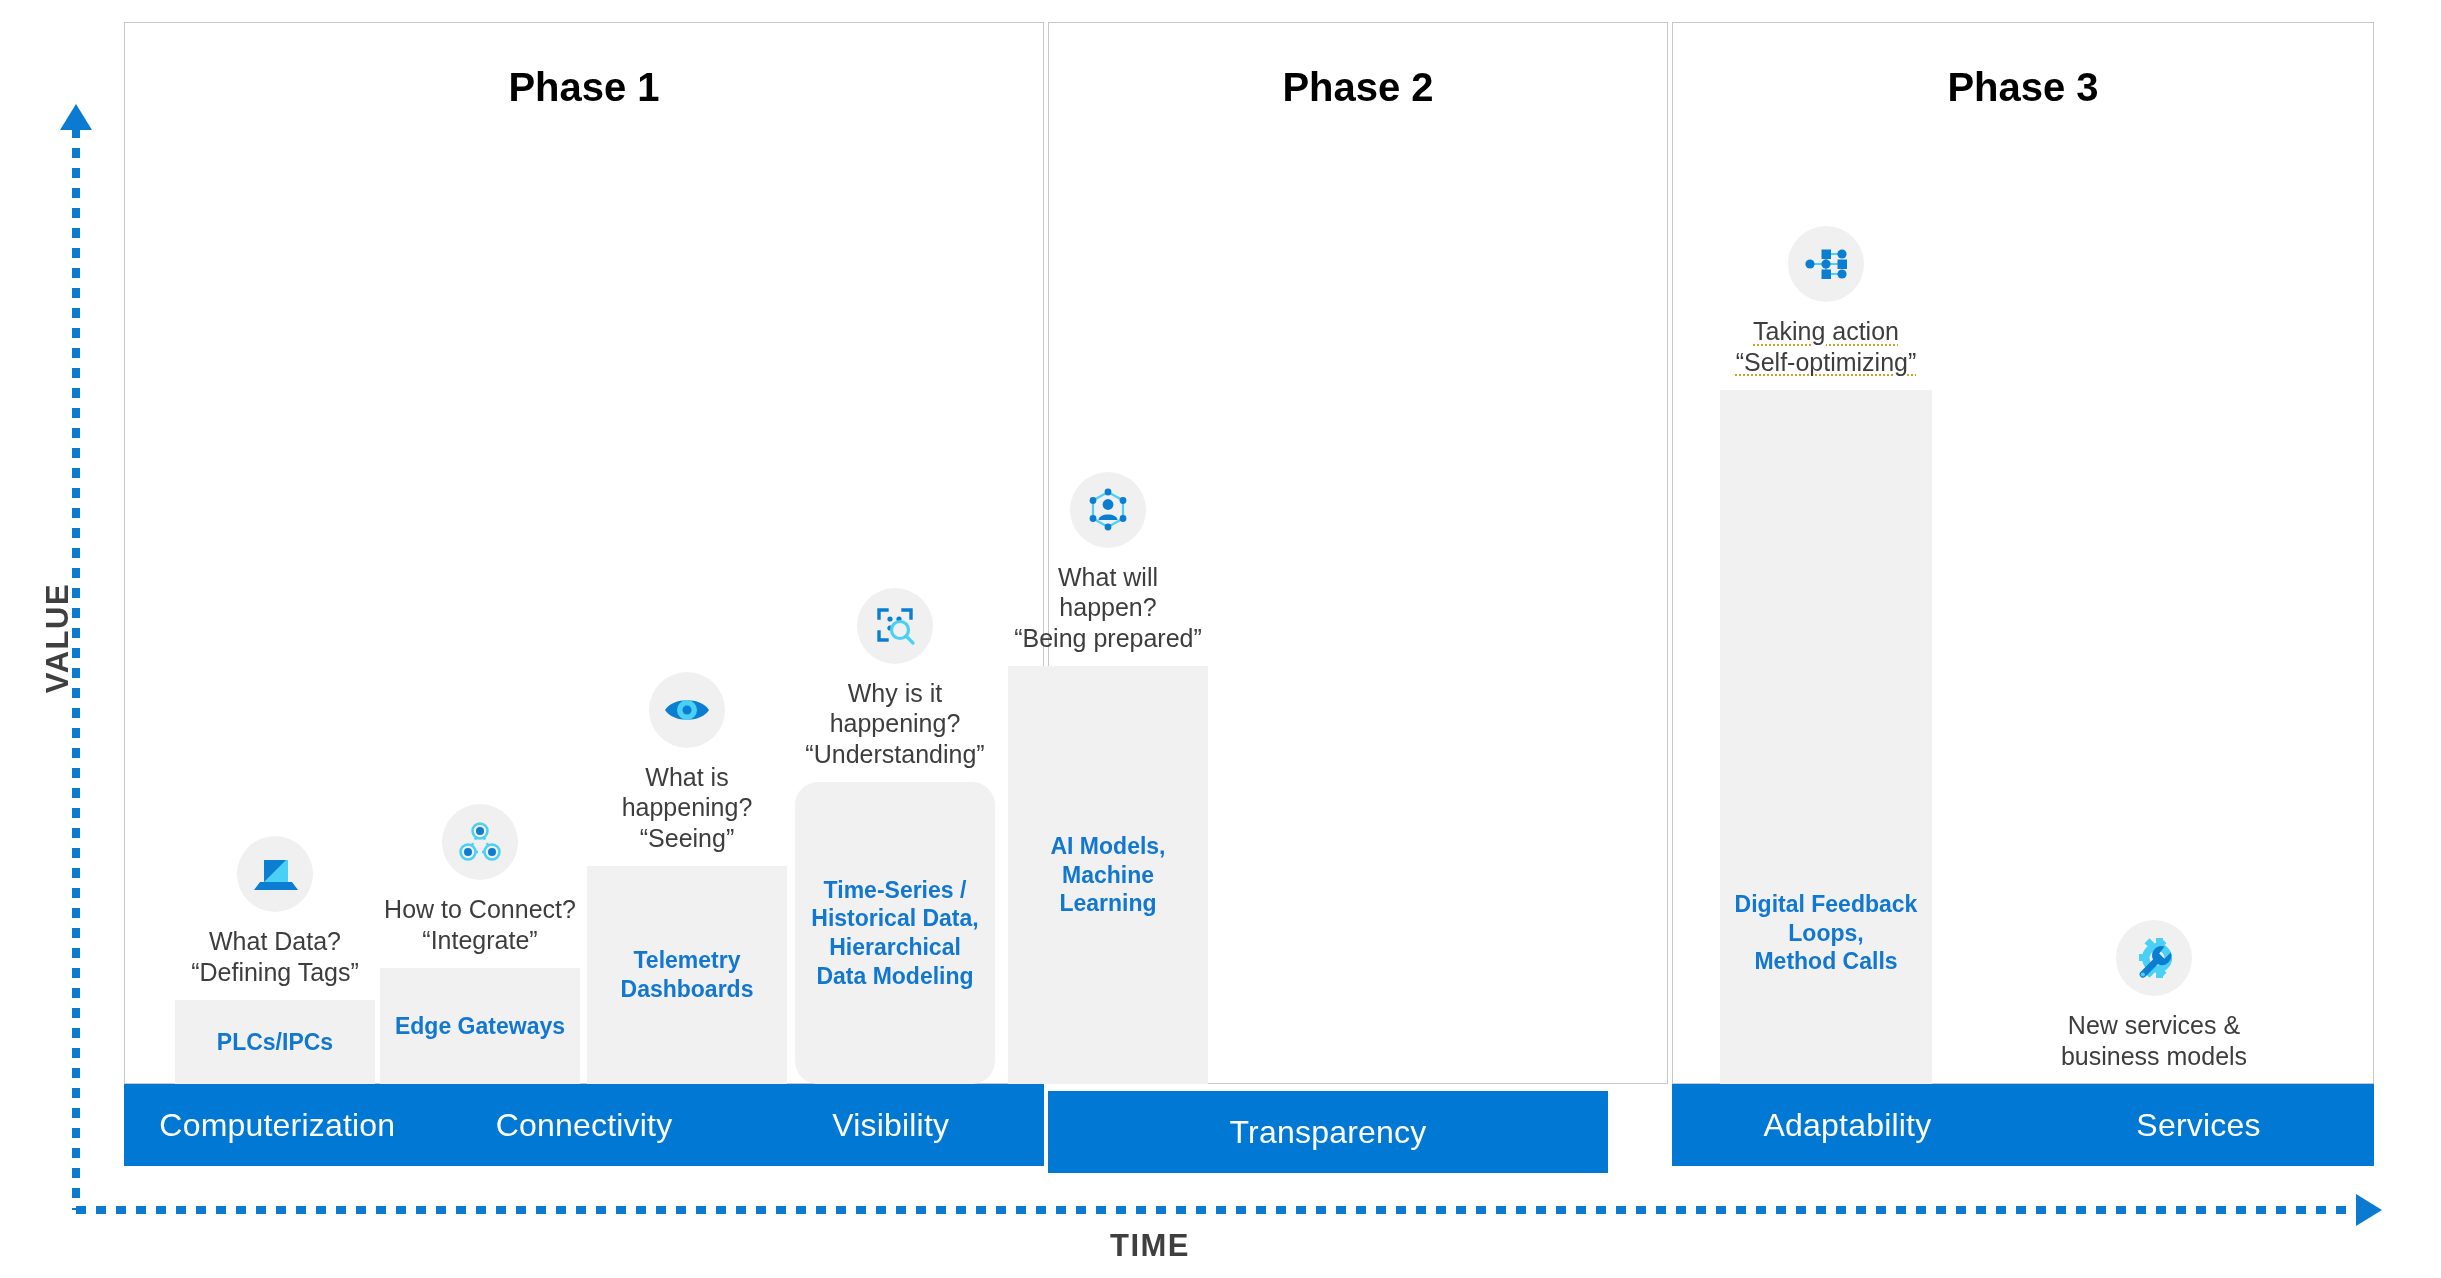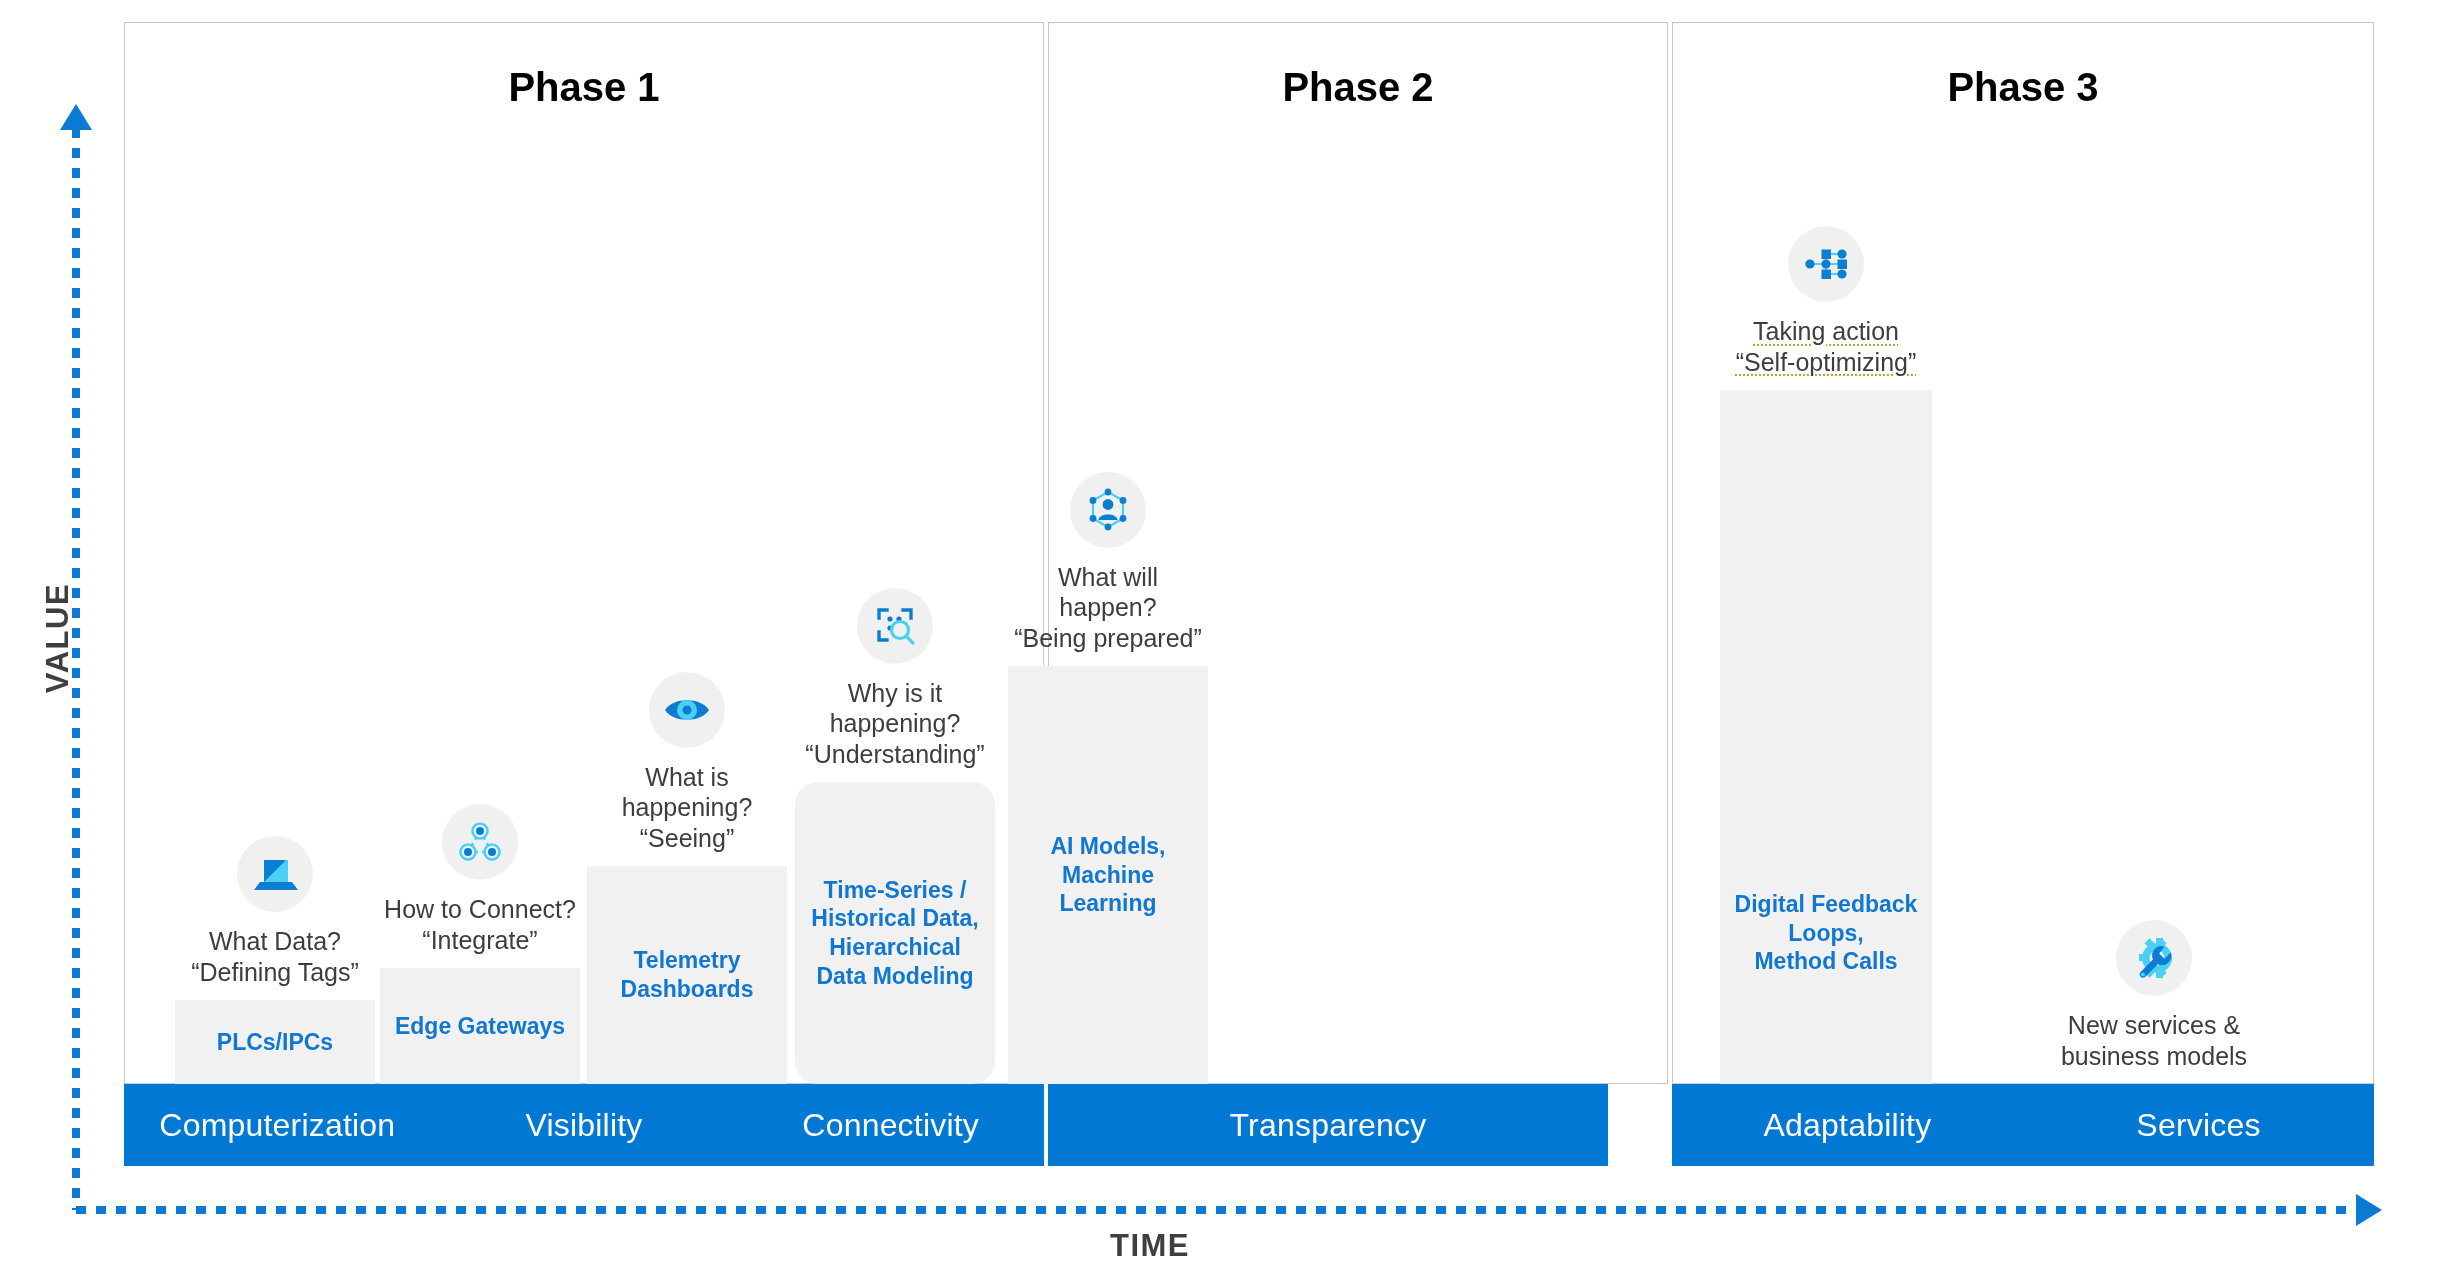--- a/index.html
+++ b/index.html
@@ -168,21 +168,21 @@
 
   
   .blue-band {
     position: absolute;
     top: 1084px;
     height: 82px;
     background: #0078D4;
     display: flex;
   }
   #blue-band-1 { left: 124px;  width: 920px; }
-  #blue-band-2 { left: 1048px; width: 560px; }
+  #blue-band-2 { left: 1048px; width: 560px; margin-top: 7px; }
   #blue-band-3 { left: 1672px; width: 702px; }
 
   .band-cell {
     flex: 1 1 0;
     display: flex;
     align-items: center;
     justify-content: center;
     color: #ffffff;
     font-size: 32px;
     font-weight: 400;
@@ -358,22 +358,22 @@
       <path d="M33.5 11.5 a9.5 9.5 0 0 0 -11.5 13 L9.5 37 a3.4 3.4 0 0 0 4.8 4.8 L26.8 29.3 a9.5 9.5 0 0 0 12.9 -11.8 l-6.2 6.2 l-5.3 -5.3 z" fill="#0b7ed1"></path>
       <circle cx="11.8" cy="39.5" r="2.1" fill="#4ad0f5"></circle>
     </svg>
   </div>
   <div class="q-label">New services &amp;
 business models</div>
 </div>
 
 <div class="blue-band" id="blue-band-1">
   <div class="band-cell">Computerization</div>
+  <div class="band-cell">Connectivity</div>
   <div class="band-cell">Visibility</div>
-  <div class="band-cell">Connectivity</div>
 </div>
 <div class="blue-band" id="blue-band-2">
   <div class="band-cell">Transparency</div>
 </div>
 <div class="blue-band" id="blue-band-3">
   <div class="band-cell">Adaptability</div>
   <div class="band-cell">Services</div>
 </div>
 
 </body></html>

